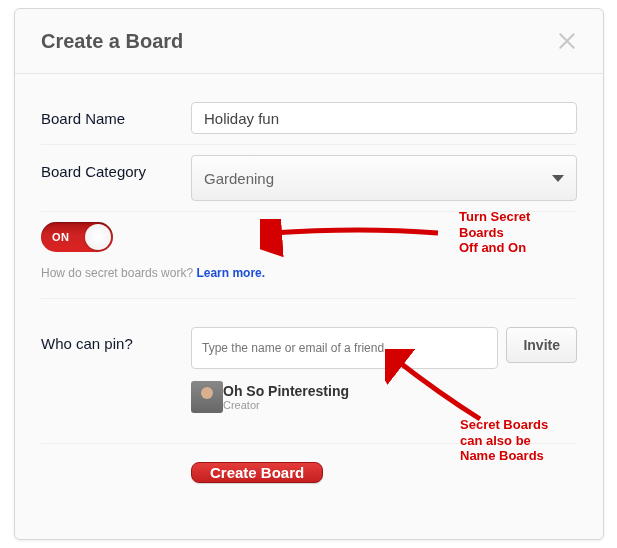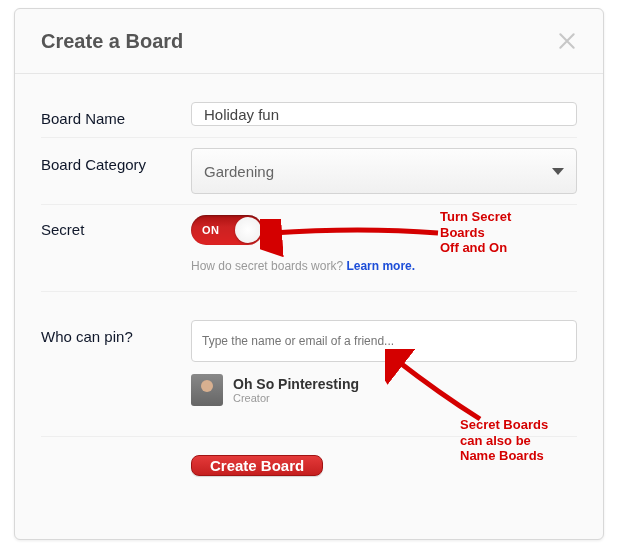--- a/index.html
+++ b/index.html
@@ -58,21 +58,21 @@
     padding-top: 8px;
     font-size: 15px;
     color: #0f172a;
   }
   .field-content {
     flex: 1;
     position: relative;
   }
   .text-input {
     width: 100%;
-    height: 24px;
+    height: 32px;
     padding: 0 12px;
     border: 1px solid #d4d4d4;
     border-radius: 4px;
     font-size: 15px;
     color: #444;
     background: #fff;
   }
   .select-wrap {
     width: 100%;
     height: 46px;
@@ -151,21 +151,20 @@
     border-radius: 4px;
     background: linear-gradient(#fdfdfd, #f0f0f0);
     font-size: 14px;
     color: #555;
     font-weight: 600;
     cursor: pointer;
   }
   .creator-row {
     display: flex;
     align-items: center;
-    gap: 10px;
     margin-top: 12px;
     margin-bottom: 8px;
   }
   .avatar {
     width: 32px;
     height: 32px;
     background: linear-gradient(#888, #666);
     border-radius: 3px;
     position: relative;
     overflow: hidden;
@@ -246,57 +245,57 @@
       <div class="field-label">Board Category</div>
       <div class="field-content">
         <div class="select-wrap">
           <span>Gardening</span>
           <span class="caret-icon"></span>
         </div>
       </div>
     </div>
 
     <div class="field-row" style="padding-bottom:18px;">
-      <div class="field-label" style="padding-top:6px;">Secret</div>
       <div class="field-content">
         <div class="toggle">
           <span class="toggle-label">ON</span>
           <span class="toggle-knob"></span>
         </div>
         <div class="help-text">
           <span>How do secret boards work? </span><span class="learn-more">Learn more.</span>
         </div>
       </div>
     </div>
 
     <div class="field-row no-border" style="padding-top:28px;">
       <div class="field-label">Who can pin?</div>
       <div class="field-content">
         <div class="pin-input-row">
           <input class="pin-input" placeholder="Type the name or email of a friend..." style="">
+          <button class="invite-btn">Invite</button>
         </div>
         <div class="creator-row">
           <div class="avatar"></div>
           <div>
             <div class="creator-name">Oh So Pinteresting</div>
             <div class="creator-role">Creator</div>
           </div>
         </div>
       </div>
     </div>
 
     <div class="footer">
       <div style="margin-left:150px;">
         <button class="create-btn">Create Board</button>
       </div>
     </div>
 
   </div>
 
-  <div class="annotation" style="left:425px; top:200px; white-space:pre-line;">Turn Secret
+  <div class="annotation" style="left:444px; top:200px; white-space:pre-line;">Turn Secret
 Boards
 Off and On</div>
   <svg class="arrow" style="left:245px; top:210px; width:180px; height:40px;">
     <defs>
       <marker id="ah1" markerWidth="12" markerHeight="10" refX="2" refY="5" orient="auto">
         <polygon points="0,0 12,5 0,10" fill="#d40000"></polygon>
       </marker>
     </defs>
     <path d="M178,14 Q100,8 12,14" stroke="#d40000" stroke-width="5" fill="none" marker-end="url(#ah1)"></path>
   </svg>

